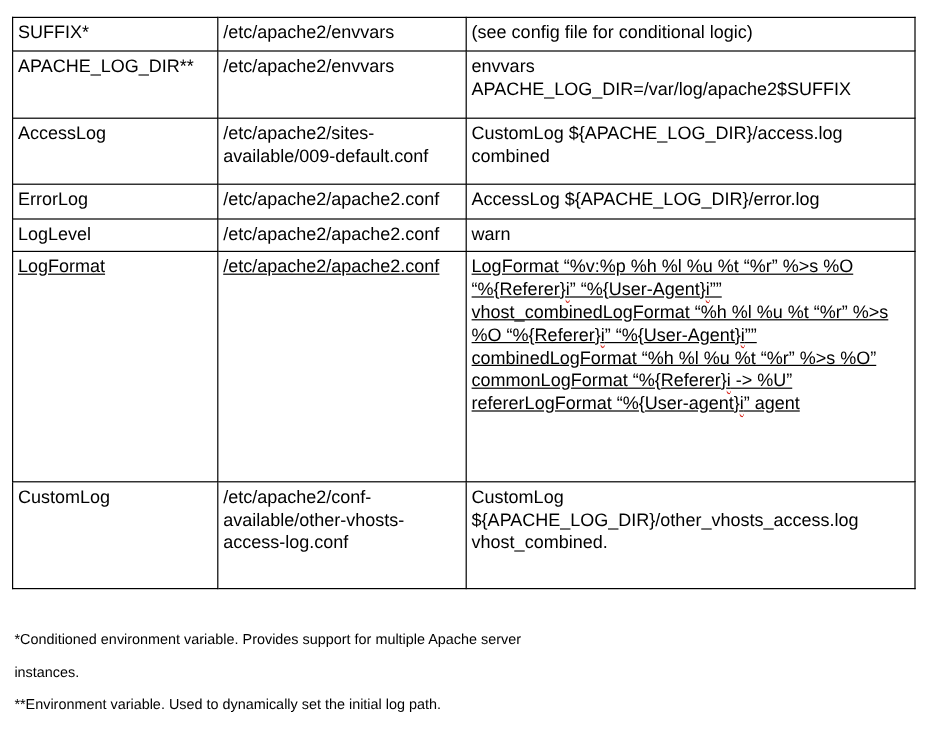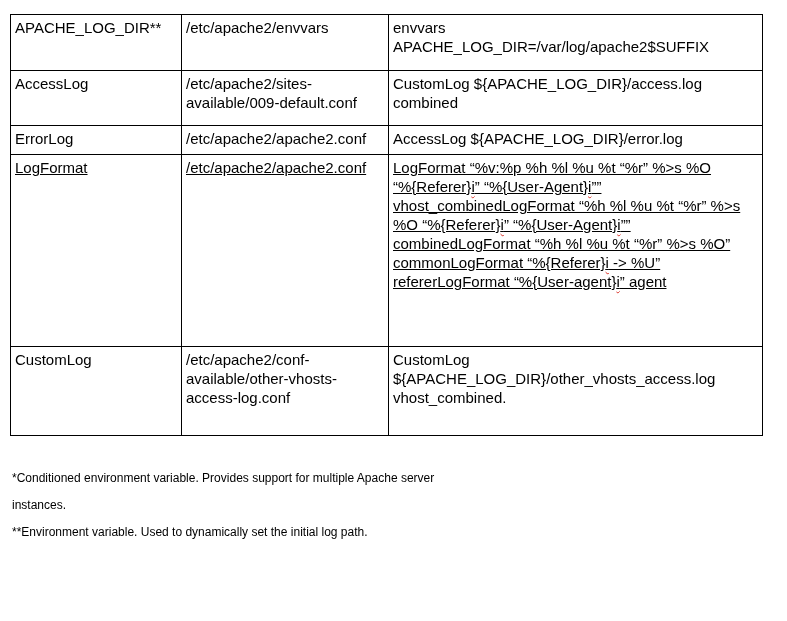--- a/index.html
+++ b/index.html
@@ -70,37 +70,47 @@
 
 <div class="page">
 
   <table class="doc-table">
     <colgroup>
       <col class="c1">
         <col class="c2">
         <col class="c3">
     </colgroup>
     <tbody>
+      <tr class="r-suffix">
+        <td>SUFFIX*</td>
+        <td>/etc/apache2/envvars</td>
+        <td>(see config file for conditional logic)</td>
+      </tr>
       <tr class="r-logdir">
         <td>APACHE_LOG_DIR**</td>
         <td>/etc/apache2/envvars</td>
         <td>envvars
 APACHE_LOG_DIR=/var/log/apache2$SUFFIX</td>
       </tr>
       <tr class="r-access">
         <td>AccessLog</td>
         <td>/etc/apache2/sites-
 available/009-default.conf</td>
         <td>CustomLog ${APACHE_LOG_DIR}/access.log
 combined</td>
       </tr>
       <tr class="r-error">
         <td>ErrorLog</td>
         <td>/etc/apache2/apache2.conf</td>
         <td>AccessLog ${APACHE_LOG_DIR}/error.log</td>
+      </tr>
+      <tr class="r-level">
+        <td>LogLevel</td>
+        <td>/etc/apache2/apache2.conf</td>
+        <td>warn</td>
       </tr>
       <tr class="r-format">
         <td>LogFormat</td>
         <td>/etc/apache2/apache2.conf</td>
         <td>LogFormat “%v:%p %h %l %u %t “%r” %&gt;s %O
 “%{Referer}<span class="misspell">i</span>” “%{User-Agent}<span class="misspell">i</span>””
 vhost_combinedLogFormat “%h %l %u %t “%r” %&gt;s
 %O “%{Referer}<span class="misspell">i</span>” “%{User-Agent}<span class="misspell">i</span>””
 combinedLogFormat “%h %l %u %t “%r” %&gt;s %O”
 commonLogFormat “%{Referer}<span class="misspell">i</span> -&gt; %U”

